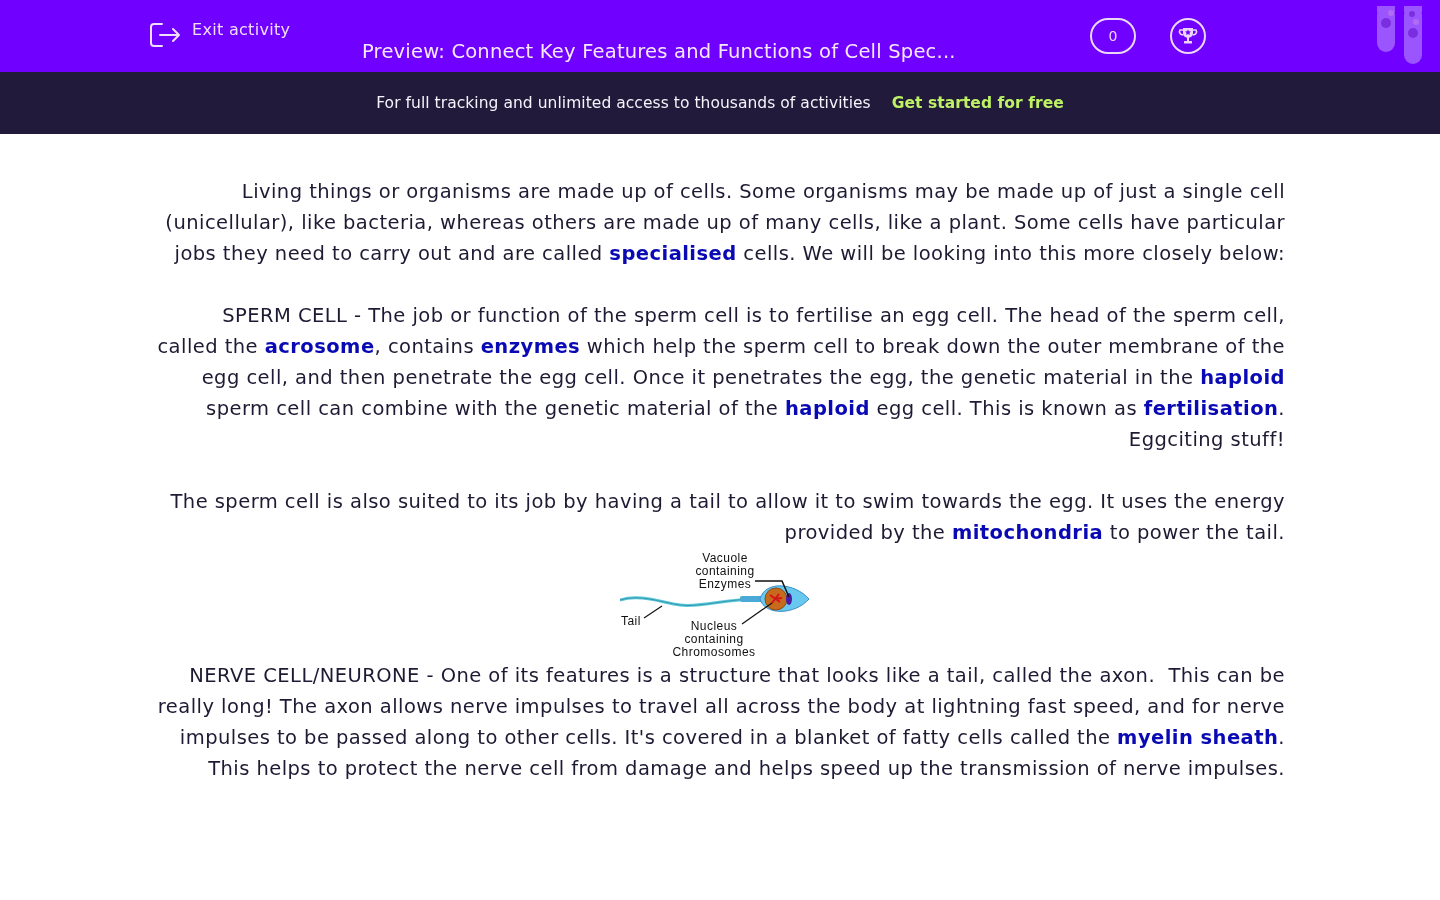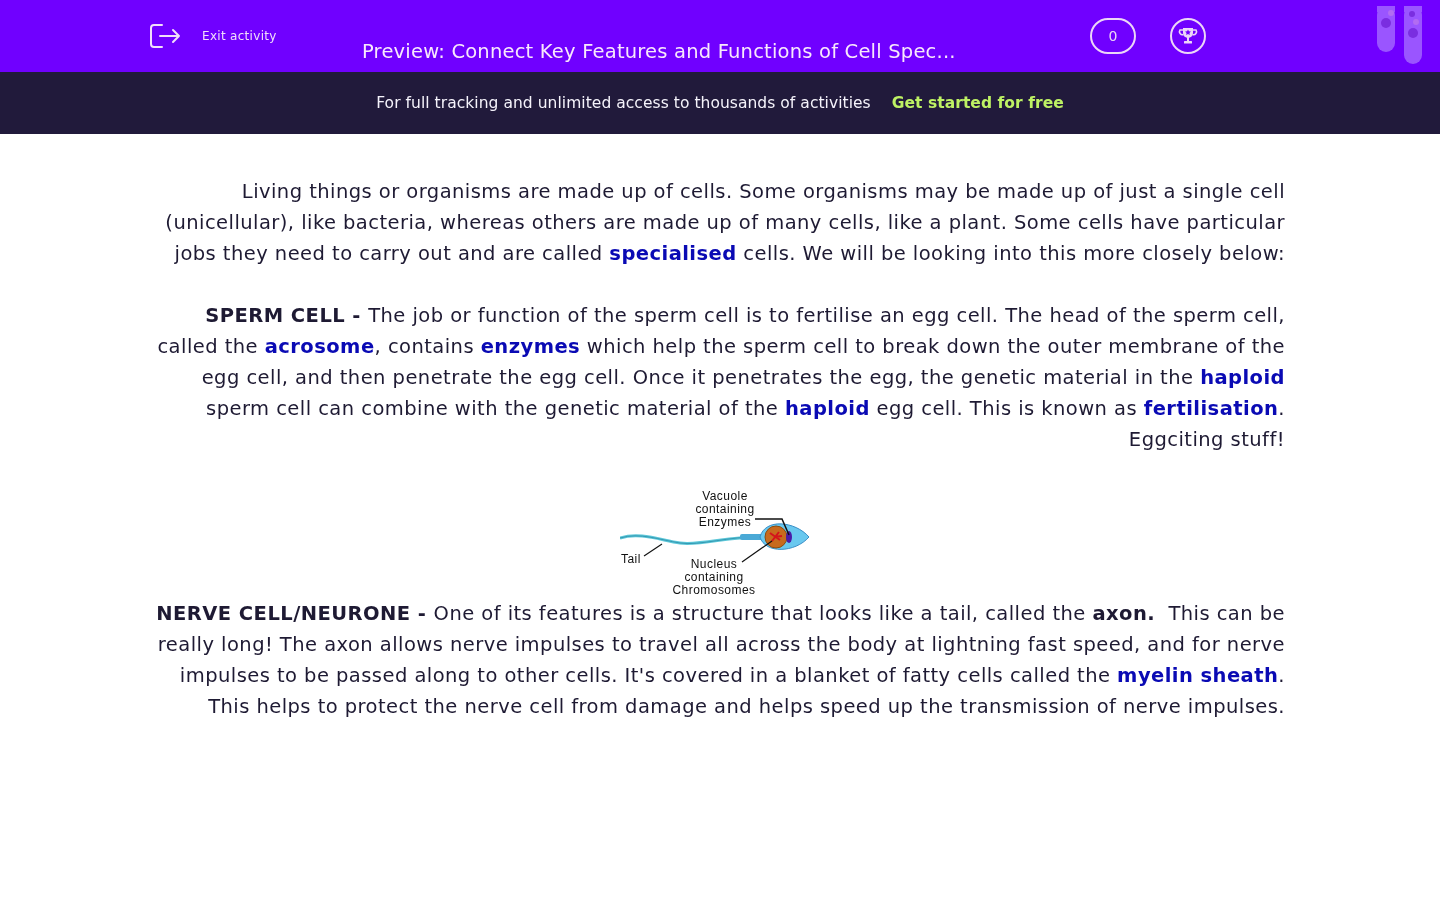--- a/index.html
+++ b/index.html
@@ -5,22 +5,22 @@
     * { box-sizing: border-box; margin: 0; padding: 0; }
     html, body { width: 1440px; height: 900px; overflow: hidden; background: #ffffff; }
     body { font-family: "DejaVu Sans", "Liberation Sans", sans-serif; color: #1e1a33; }
 
     .topbar {
       position: absolute; left: 0; top: 0; width: 1440px; height: 72px;
       background: #7000ff;
     }
     .exit-btn {
       position: absolute; left: 148px; top: 20px; height: 32px;
-      display: flex; align-items: center; gap: 20px; cursor: pointer;
-      color: #f1defa; font-size: 12px; letter-spacing: 0.3px;
+      display: flex; gap: 10px; cursor: pointer;
+      color: #f1defa; font-size: 16px; letter-spacing: 0.3px;
     }
     .exit-btn svg { width: 34px; height: 30px; }
     .title {
       position: absolute; left: 362px; top: 40px; width: 624px;
       color: #f8e8fc; font-size: 19.5px; letter-spacing: 0.2px;
       white-space: nowrap; overflow: hidden; text-overflow: ellipsis;
     }
     .score-pill {
       position: absolute; left: 1090px; top: 18px; width: 46px; height: 36px;
       border: 2px solid #ecd6f7; border-radius: 18px;
@@ -42,21 +42,21 @@
     .banner .cta { font-weight: bold; margin-left: 5px; cursor: pointer; color: #bef264; }
 
     .content {
       position: absolute; left: 155px; top: 176px; width: 1130px;
       text-align: center; font-size: 19.5px; line-height: 31px;
       letter-spacing: 0.45px; color: #1e1a33;
     }
     .content p { margin: 0; text-align: right; }
     .content .gap { height: 31px; }
     .kw { color: #0a0ab4; font-weight: bold; }
-    .hd { font-weight: bold; color: #1e1a33; }
+    .hd { font-weight: normal; color: #1e1a33; }
 
     .diagram { display: block; margin: 2px auto 0 auto; width: 200px; height: 110px; }
     .nerve { margin-top: 66px; }
   </style>
 </head>
 <body>
 
 <header class="topbar">
   <div class="exit-btn">
     <svg viewBox="0 0 34 30">
@@ -104,20 +104,23 @@
   <p>
     <span>Living things or organisms are made up of cells. Some organisms may be made up of just a single cell (unicellular), like bacteria, whereas others are made up of many cells, like a plant. Some cells have particular jobs they need to carry out and are called </span><span class="kw">specialised</span><span> cells. We will be looking into this more closely below:</span>
   </p>
   <div class="gap"></div>
 
   <p>
     <span class="hd">SPERM CELL - </span><span>The job or function of the sperm cell is to fertilise an egg cell. The head of the sperm cell, called the </span><span class="kw">acrosome</span><span>, contains </span><span class="kw">enzymes</span><span> which help the sperm cell to break down the outer membrane of the egg cell, and then penetrate the egg cell. Once it penetrates the egg, the genetic material in the </span><span class="kw">haploid</span><span> sperm cell can combine with the genetic material of the </span><span class="kw">haploid</span><span> egg cell. This is known as </span><span class="kw">fertilisation</span><span>. Eggciting stuff!</span>
   </p>
   <div class="gap"></div>
 
+  <p>
+    <span>The sperm cell is also suited to its job by having a tail to allow it to swim towards the egg. It uses the energy provided by the </span><span class="kw">mitochondria</span><span> to power the tail.</span>
+  </p>
 
   <svg class="diagram" viewBox="0 0 200 110" font-family="Liberation Sans, sans-serif" font-size="12" fill="#111">
     <path d="M0 50 C20 44, 40 52, 60 55 C80 58, 110 48, 140 49" fill="none" stroke="#5cc7d8" stroke-width="3"></path>
     <path d="M0 50 C20 44, 40 52, 60 55 C80 58, 110 48, 140 49" fill="none" stroke="#2a8ca8" stroke-width="0.8"></path>
     <rect x="120" y="46" width="26" height="6" rx="2" fill="#4aa9d6"></rect>
     <path d="M140 49 C145 30, 175 33, 189 49 C175 65, 145 66, 140 49 Z" fill="#69c8ef" stroke="#3a8fc7" stroke-width="1"></path>
     <circle cx="156" cy="49" r="11" fill="#c86a1d" stroke="#8a4c10" stroke-width="1"></circle>
     <path d="M150 45 L160 52 M159 44 L152 53 M154 49 L162 48" stroke="#d4131b" stroke-width="2"></path>
     <ellipse cx="169" cy="49" rx="3" ry="6" fill="#4a1ba8"></ellipse>
     <text x="105" y="12" text-anchor="middle">Vacuole</text>

